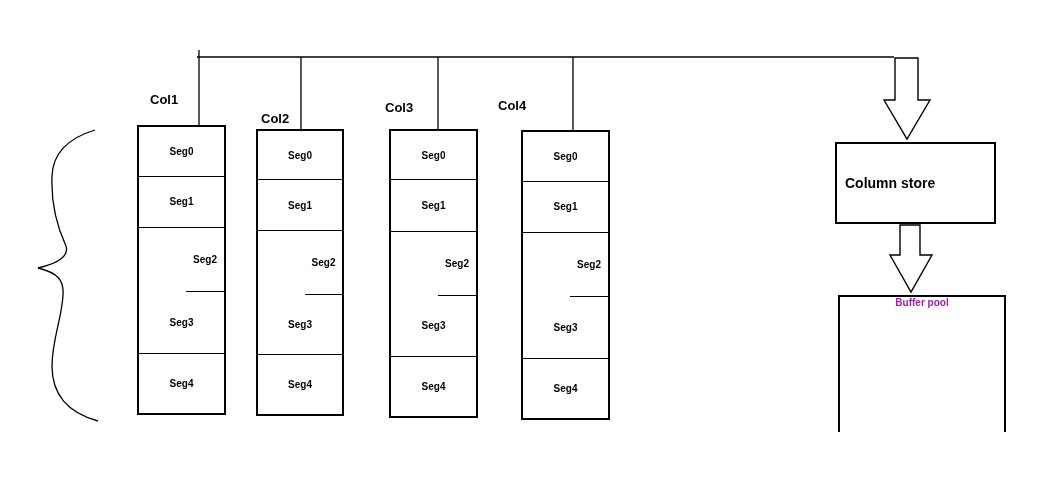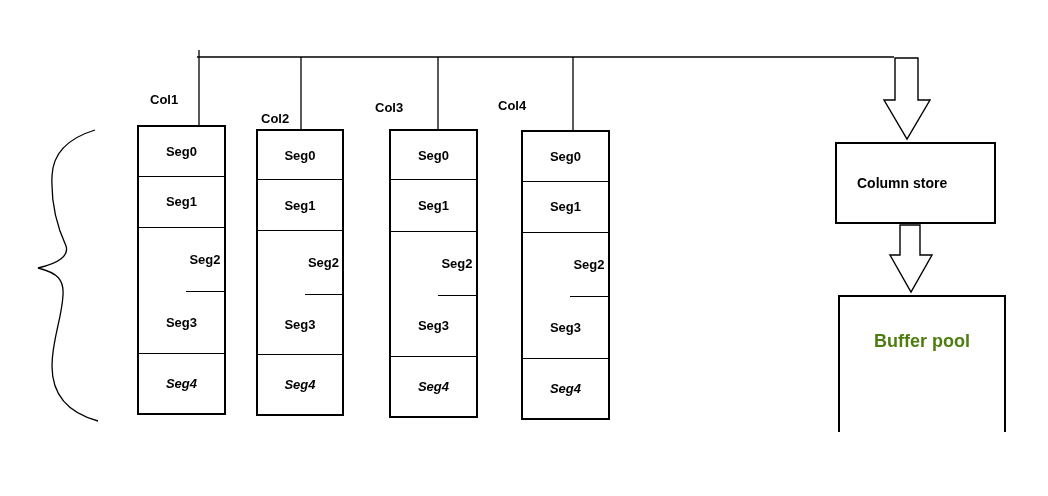--- a/index.html
+++ b/index.html
@@ -34,73 +34,72 @@
     box-sizing: border-box;
     border: 2px solid #000;
     background: #fff;
     display: flex;
     flex-direction: column;
   }
   .seg {
     display: flex;
     align-items: center;
     justify-content: center;
-    font-size: 13px;
+    font-size: 10px;
     font-weight: bold;
     color: #000;
     border-bottom: 1px solid #000;
   }
   .seg:last-child {
     border-bottom: none;
   }
   .pool-box {
     position: absolute;
     box-sizing: border-box;
     border: 2px solid #000;
     background: #fff;
   }
   #column-store-pool {
     left: 835px; top: 142px;
     width: 161px; height: 82px;
     display: flex;
     flex-direction: column;
     justify-content: center;
-    padding-left: 20px;
+    padding-left: 8px;
   }
   #column-store-pool .pool-line {
     font-size: 14px;
     font-weight: bold;
     line-height: 21px;
     color: #000;
   }
   #buffer-pool {
     left: 838px; top: 295px;
     width: 168px; height: 154px;
   }
   #buffer-pool .pool-line {
-    margin-top: 34px;
     text-align: center;
-    font-size: 18px;
+    font-size: 10px;
     font-weight: bold;
-    color: #4d7c0f;
+    color: #a21caf;
   }
   
   #col-box-1 { left: 137px; top: 125px; width: 89px; height: 290px; }
   #col-box-2 { left: 256px; top: 129px; width: 88px; height: 287px; }
   #col-box-3 { left: 389px; top: 129px; width: 89px; height: 289px; }
   #col-box-4 { left: 521px; top: 130px; width: 89px; height: 290px; }
   #col-label-1 { left: 150px; top: 92px; }
   #col-label-2 { left: 261px; top: 111px; }
-  #col-label-3 { left: 375px; top: 100px; }
+  #col-label-3 { left: 385px; top: 100px; }
   #col-label-4 { left: 498px; top: 98px; }
   .s0 { flex: 50 0 0; }
   .s1 { flex: 52 0 0; }
   .s2 { flex: 65 0 0; margin-left: 47px; }
   .s3 { flex: 62 0 0; }
-  .s4 { flex: 61 0 0; font-style: italic; }
+  .s4 { flex: 61 0 0; }
 </style>
 </head>
 <body>
 
 <div id="stage">
 
   <svg id="lines-layer" viewBox="0 0 1048 496" xmlns="http://www.w3.org/2000/svg">
 
     <path d="M 95 130 C 72 137, 53 150, 52 176 C 51 200, 55 222, 66 246 C 69 255, 60 263, 38 268 C 58 273, 64 280, 63 295 C 62 318, 52 340, 52 366 C 52 392, 65 412, 98 421" fill="none" stroke="#000000" stroke-width="1.3"></path>
 

